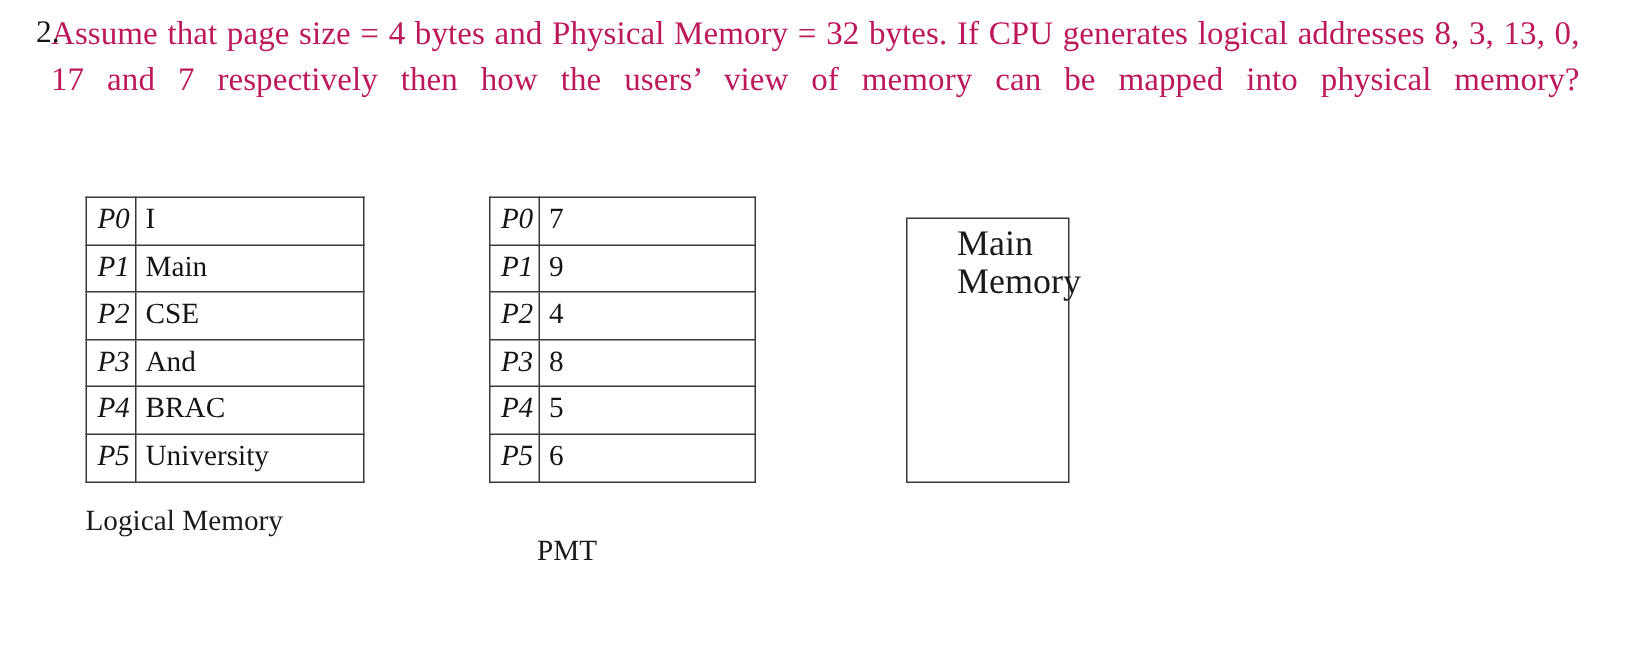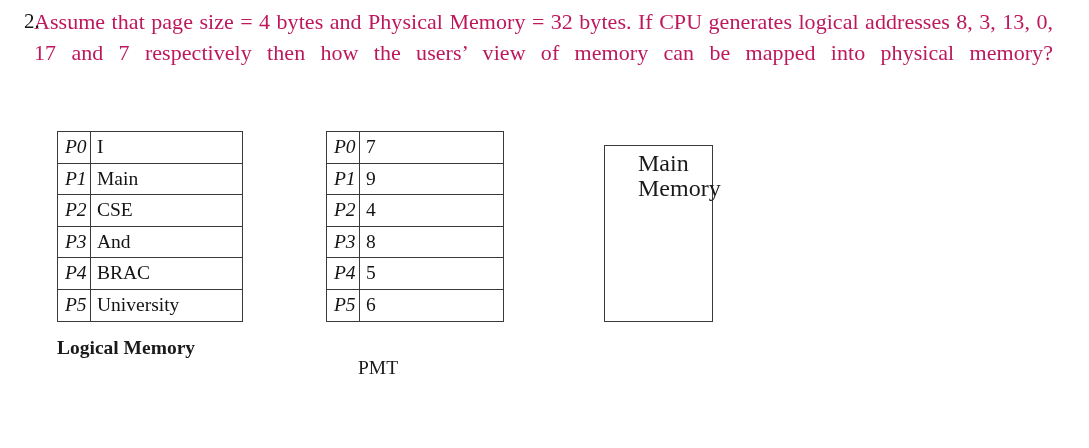--- a/index.html
+++ b/index.html
@@ -123,21 +123,20 @@
   .caption {
     position: absolute;
     font-size: 19.5px;
     line-height: 1;
     color: #1a1a1a;
     white-space: nowrap;
   }
   #logical-memory-caption {
     left: 57px;
     top: 338px;
-    font-weight: bold;
   }
   #pmt-caption {
     left: 358px;
     top: 358px;
   }
 </style>
 </head>
 <body>
 
 <div id="question-block">

